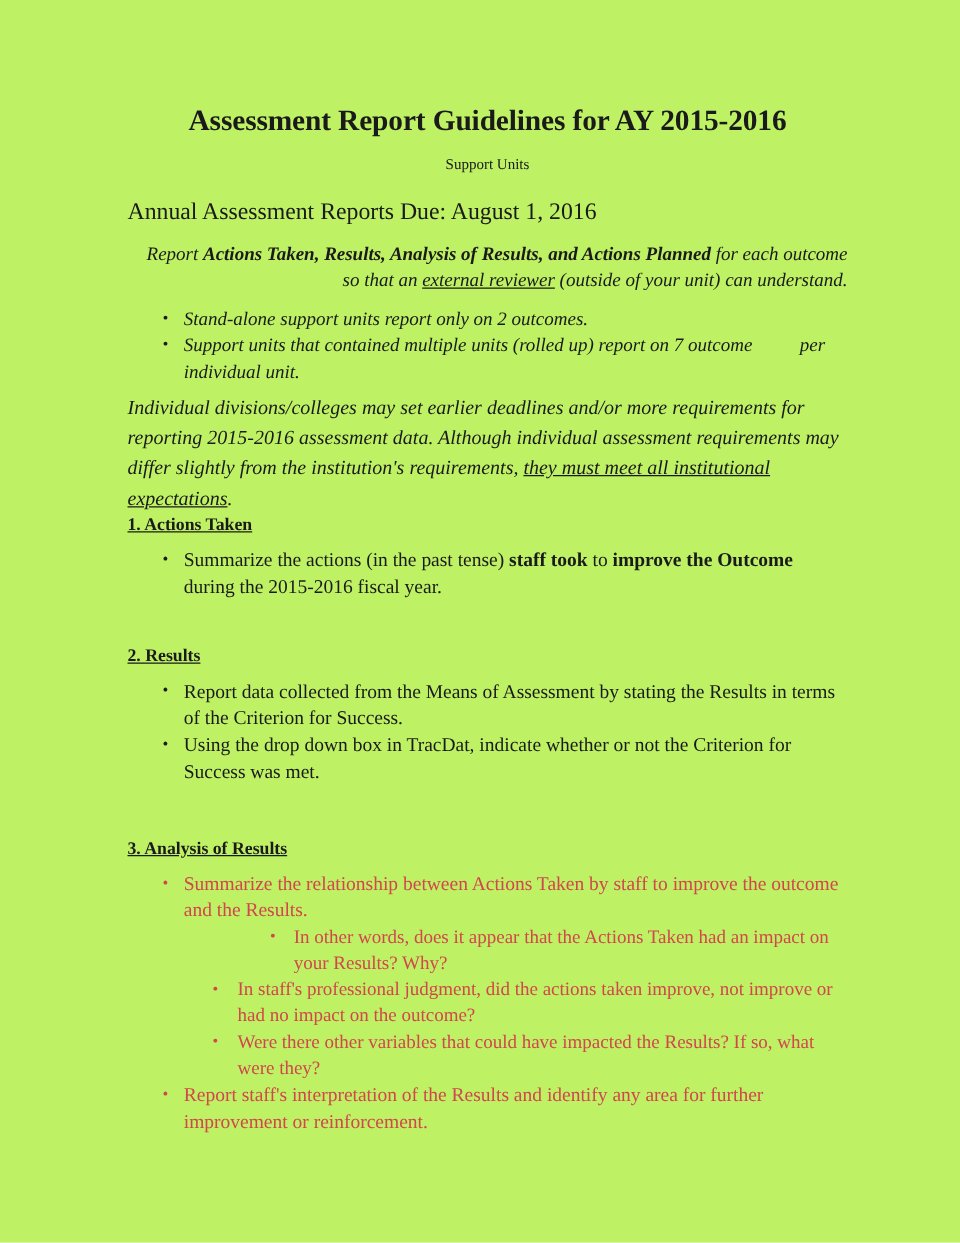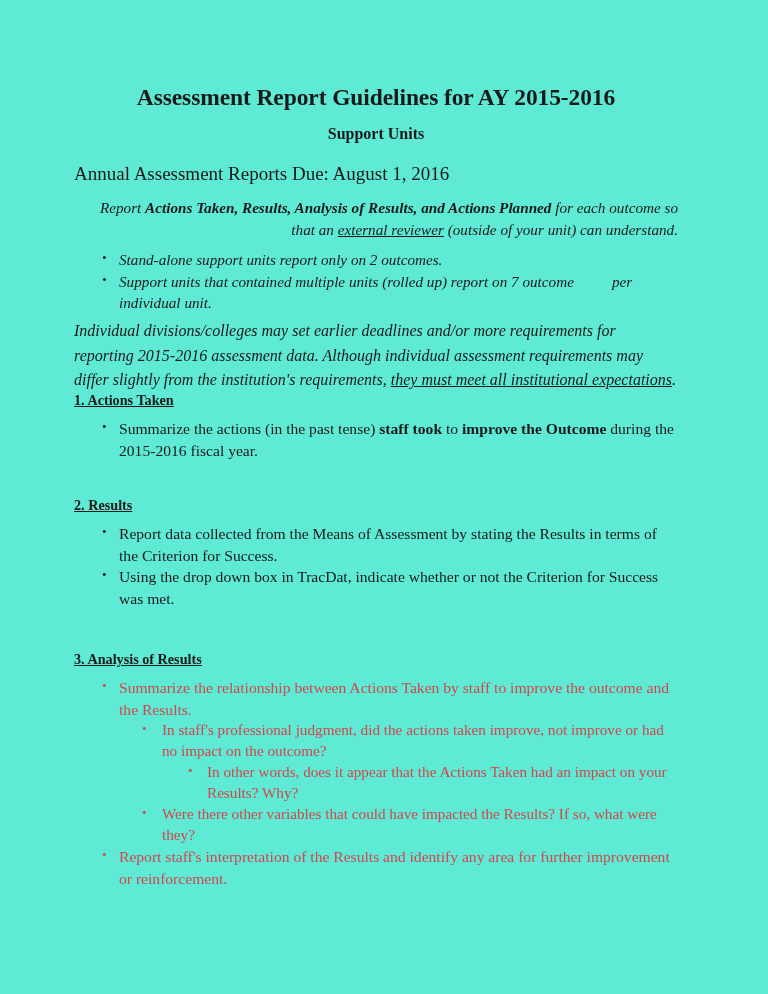--- a/index.html
+++ b/index.html
@@ -11,37 +11,37 @@
     width: 768px;
     height: 994px;
     font-family: "Liberation Serif", "DejaVu Serif", serif;
     color: #1a1a1a;
     overflow: hidden;
   }
   .page {
     position: relative;
     width: 768px;
     height: 994px;
-    background: #5eead4;
+    background: #bef264;
     box-sizing: border-box;
-    padding: 84px 90px 0 74px;
+    padding: 84px 90px 0 102px;
   }
 
   .doc-title {
     text-align: center;
     font-size: 23.5px;
     font-weight: bold;
     letter-spacing: -0.1px;
     margin: 0 0 14px 0;
     line-height: 1.15;
   }
   .doc-subtitle {
     text-align: center;
-    font-size: 16px;
-    font-weight: bold;
+    font-size: 12px;
+    font-weight: normal;
     margin: 0 0 20px 0;
     line-height: 1.15;
   }
   .due-line {
     font-size: 19px;
     font-weight: normal;
     margin: 0 0 11px 0;
     line-height: 1.2;
   }
 
@@ -175,30 +175,30 @@
     </li>
   </ul>
 
   <h4 class="section-heading sec-analysis">3. Analysis of Results</h4>
 
   <ul class="lvl lvl1">
     <li class="bullet red">
       <span>Summarize the relationship between Actions Taken by staff to improve the outcome and the Results.</span>
     </li>
   </ul>
+  <ul class="lvl lvl3">
+    <li class="bullet red">
+      <span>In other words, does it appear that the Actions Taken had an impact on your Results? Why?</span>
+    </li>
+  </ul>
   <ul class="lvl lvl2">
     <li class="bullet red">
       <span>In staff's professional judgment, did the actions taken improve, not improve or had no impact on the outcome?</span>
     </li>
   </ul>
-  <ul class="lvl lvl3">
-    <li class="bullet red">
-      <span>In other words, does it appear that the Actions Taken had an impact on your Results? Why?</span>
-    </li>
-  </ul>
   <ul class="lvl lvl2">
     <li class="bullet red">
       <span>Were there other variables that could have impacted the Results? If so, what were they?</span>
     </li>
   </ul>
   <ul class="lvl lvl1">
     <li class="bullet red">
       <span>Report staff's interpretation of the Results and identify any area for further improvement or reinforcement.</span>
     </li>
   </ul>

